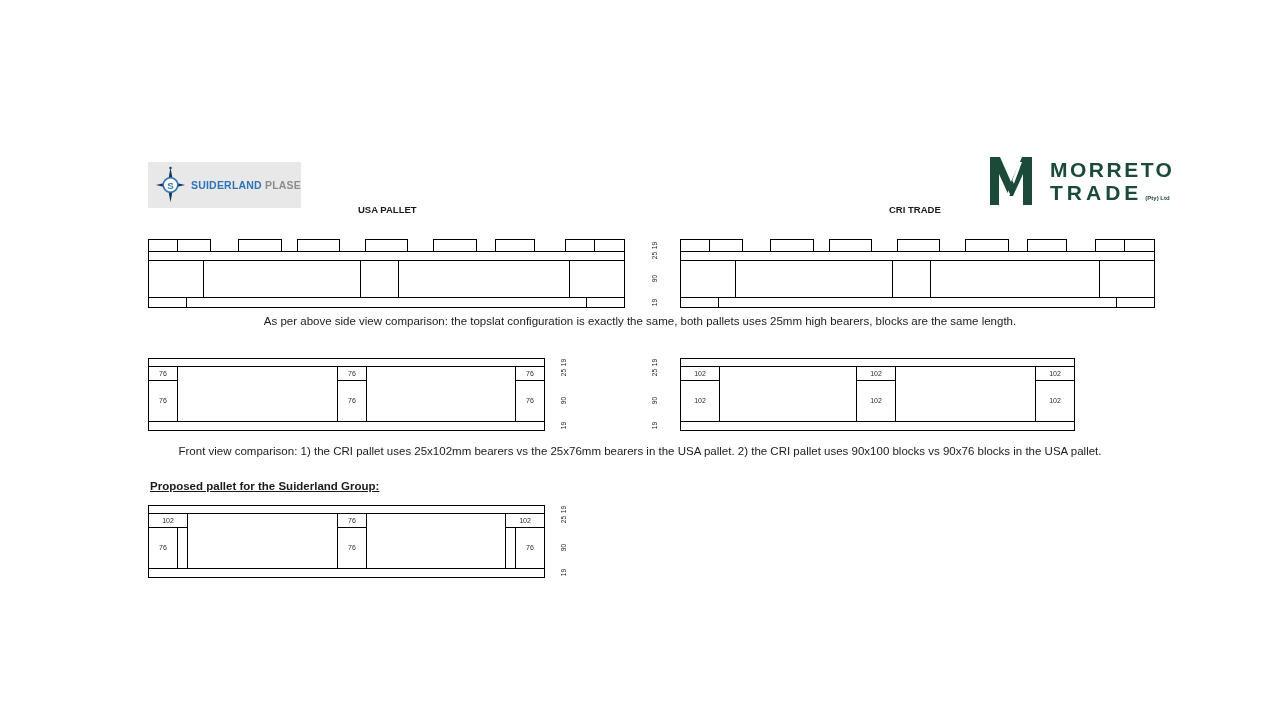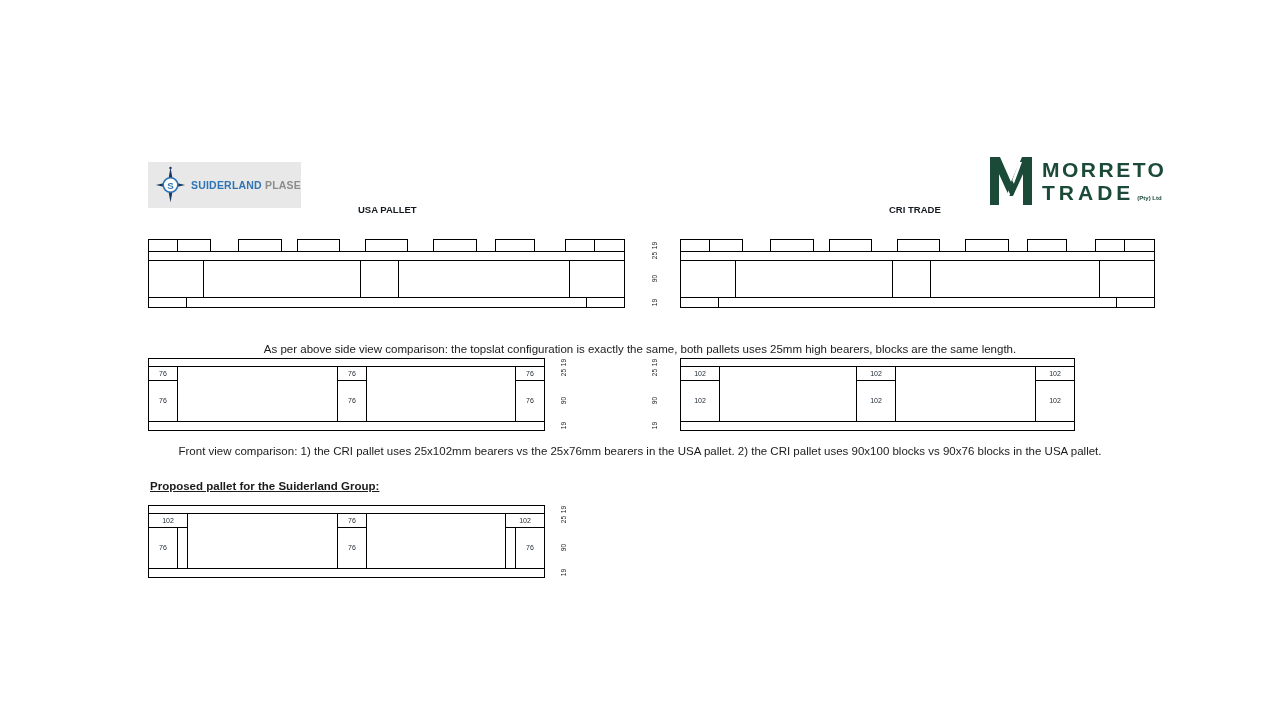--- a/index.html
+++ b/index.html
@@ -10,21 +10,21 @@
          font-size:30px;font-weight:bold;letter-spacing:-0.5px;color:#000;}
 
   
   .logo-su{position:absolute;left:148px;top:162px;width:153px;height:46px;background:#e8e8e8;
            display:flex;align-items:center;gap:4px;padding-left:6px;box-sizing:border-box;}
   .su-text{font-size:10.5px;font-weight:bold;letter-spacing:0.2px;white-space:nowrap;}
   .su-blue{color:#2e74b5;}
   .su-gray{color:#8c8c8c;}
 
   
-  .logo-mo{position:absolute;left:988px;top:156px;display:flex;align-items:center;gap:8px;}
+  .logo-mo{position:absolute;left:988px;top:156px;display:flex;align-items:center;gap:16px;}
   .mo-text{color:#1c4a38;line-height:1;}
   .mo-line1{font-size:21px;font-weight:bold;letter-spacing:2.5px;}
   .mo-line2{font-size:21px;font-weight:bold;letter-spacing:4px;margin-top:2px;display:flex;align-items:flex-end;}
   .mo-suffix{font-size:6px;font-weight:bold;letter-spacing:0;margin-left:3px;margin-bottom:2px;}
 
   .seclabel{position:absolute;font-size:9.5px;font-weight:bold;color:#151a21;}
 
   
   .sv,.fv{position:absolute;}
   .sv div,.fv div{position:absolute;box-sizing:border-box;background:#fff;border:1.5px solid #000;}
@@ -138,21 +138,21 @@
     <div class="bdiv" style="right:38px;"></div>
   </div>
 
   <div class="dims side" style="left:648px;top:239px;height:69px;">
     <span class="dim d1">19</span>
     <span class="dim d2">25</span>
     <span class="dim d3">90</span>
     <span class="dim d4">19</span>
   </div>
 
-  <div class="caption" style="top:343px;">As per above side view comparison: the topslat configuration is exactly the same, both pallets uses 25mm high bearers, blocks are the same length.</div>
+  <div class="caption" style="top:315px;">As per above side view comparison: the topslat configuration is exactly the same, both pallets uses 25mm high bearers, blocks are the same length.</div>
 
   <div class="fv" style="left:148px;top:358px;width:397px;">
     <div class="tstrip"></div>
     <div class="span" style="left:29px;width:161px;"></div>
     <div class="span" style="left:218px;width:151px;"></div>
     <div class="blk" style="left:0;width:30px;">76</div>
     <div class="blk" style="left:189px;width:30px;">76</div>
     <div class="blk" style="right:0;width:30px;">76</div>
     <div class="bbox" style="left:0;width:30px;">76</div>
     <div class="bbox" style="left:189px;width:30px;">76</div>

